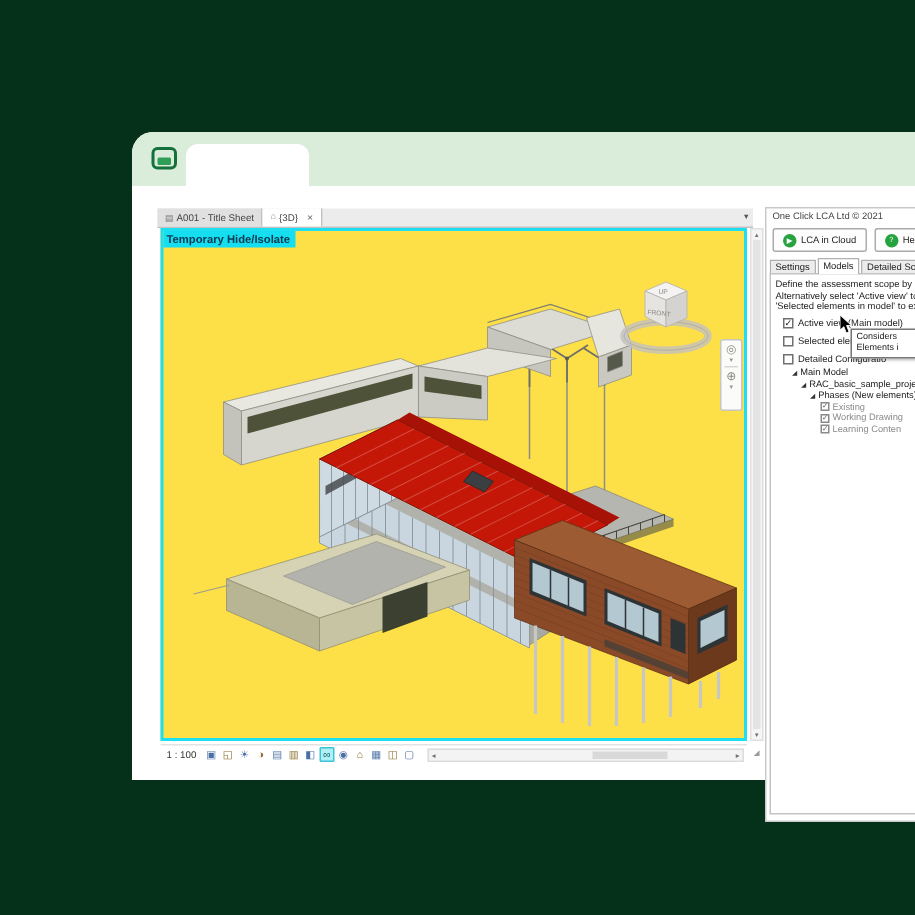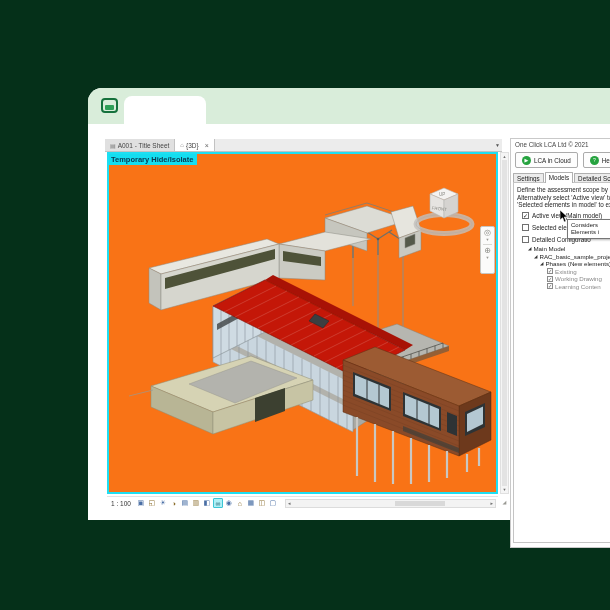--- a/index.html
+++ b/index.html
@@ -26,21 +26,21 @@
   .vtab { display:flex; align-items:center; gap:2px; padding:0 5px; font-size:6.5px;
           color:#444; border-right:1px solid #c2c2c2; white-space:nowrap; }
   .vtab.inactive { background:#e0e0e0; }
   .vtab.active { background:#fff; }
   .vtab .ticon { font-size:6px; color:#7a7a7a; }
   .vtab .close { margin-left:4px; font-size:7px; color:#666; cursor:default; }
   .vtab-caret { margin-left:auto; font-size:5px; color:#555; padding:3px 2px 0 0; }
 
   
   .canvas { position:absolute; left:19px; top:28px; width:391px; height:342px;
-            border:2px solid #1edff2; background:#f97316; }
+            border:2px solid #1edff2; background:#fde047; }
   .hideiso { position:absolute; left:0; top:0; height:11px; padding:1px 4px 0 2px;
              background:#14def0; color:#0a3850; font-size:7.5px; font-weight:bold;
              white-space:nowrap; z-index:5; }
   .modelsvg { position:absolute; left:0; top:0; }
 
   .viewcube { position:absolute; right:6px; top:28px; z-index:4; }
   .vc-label { font-size:4.5px; fill:#8a8a84; font-family:"Liberation Sans",sans-serif; }
 
   .navbar { position:absolute; right:1px; top:72px; width:15px; height:48px; z-index:4;
             background:#fbfbfa; border:1px solid #c6c6c2; border-radius:2px;

